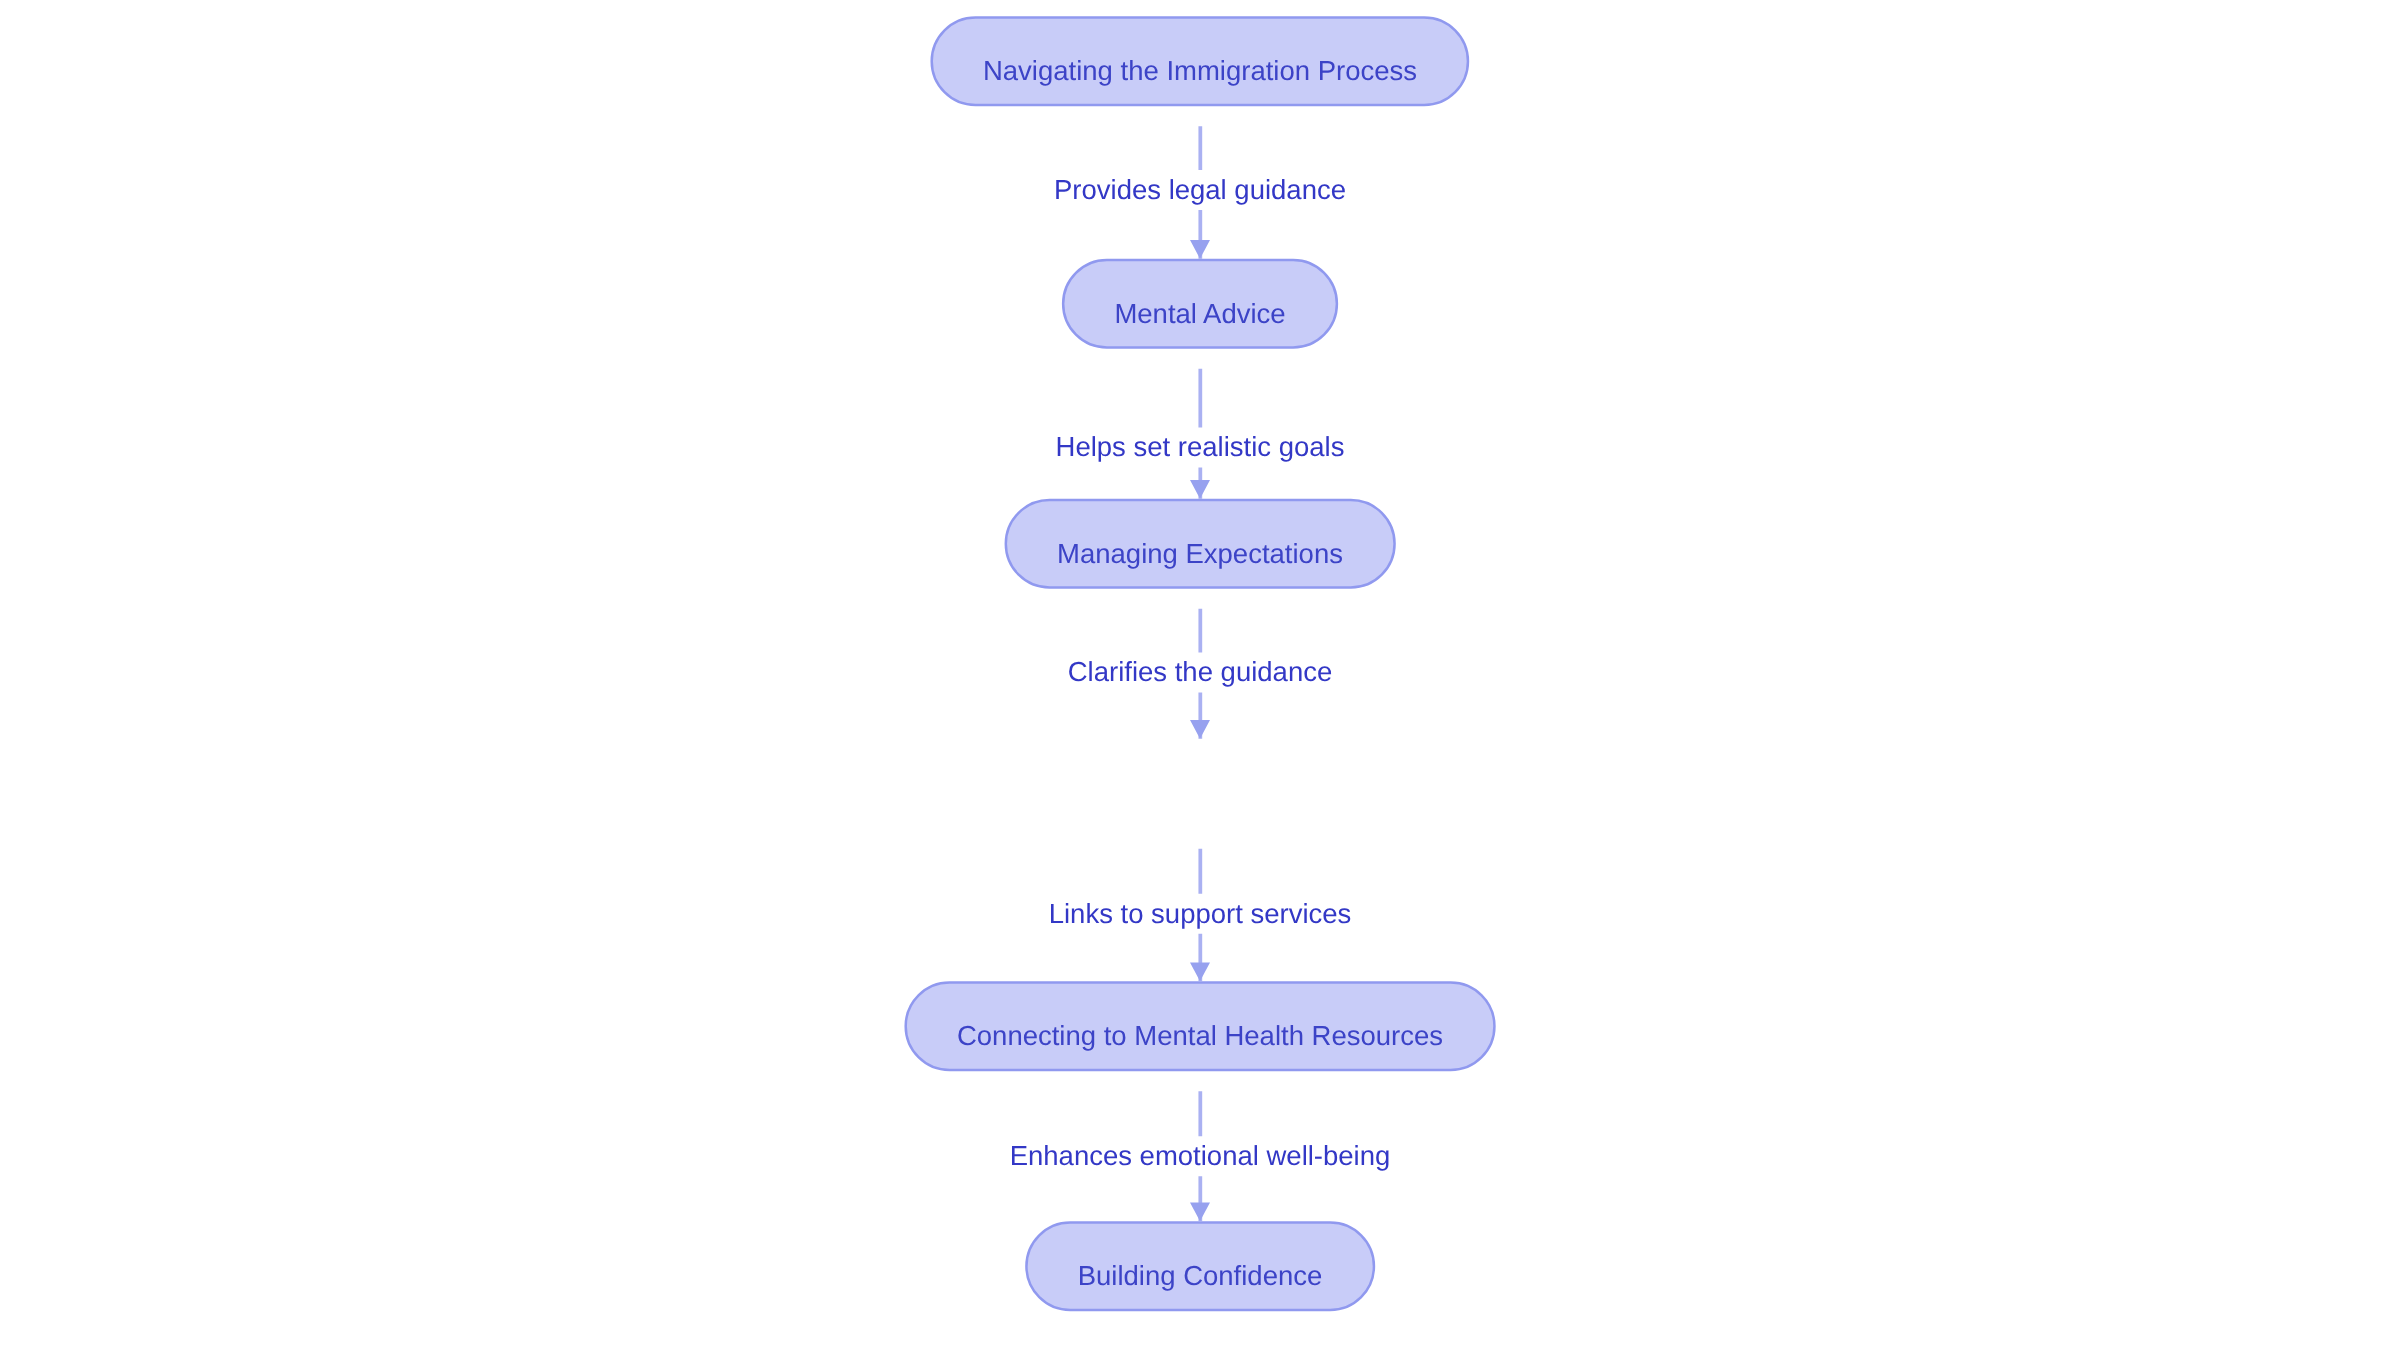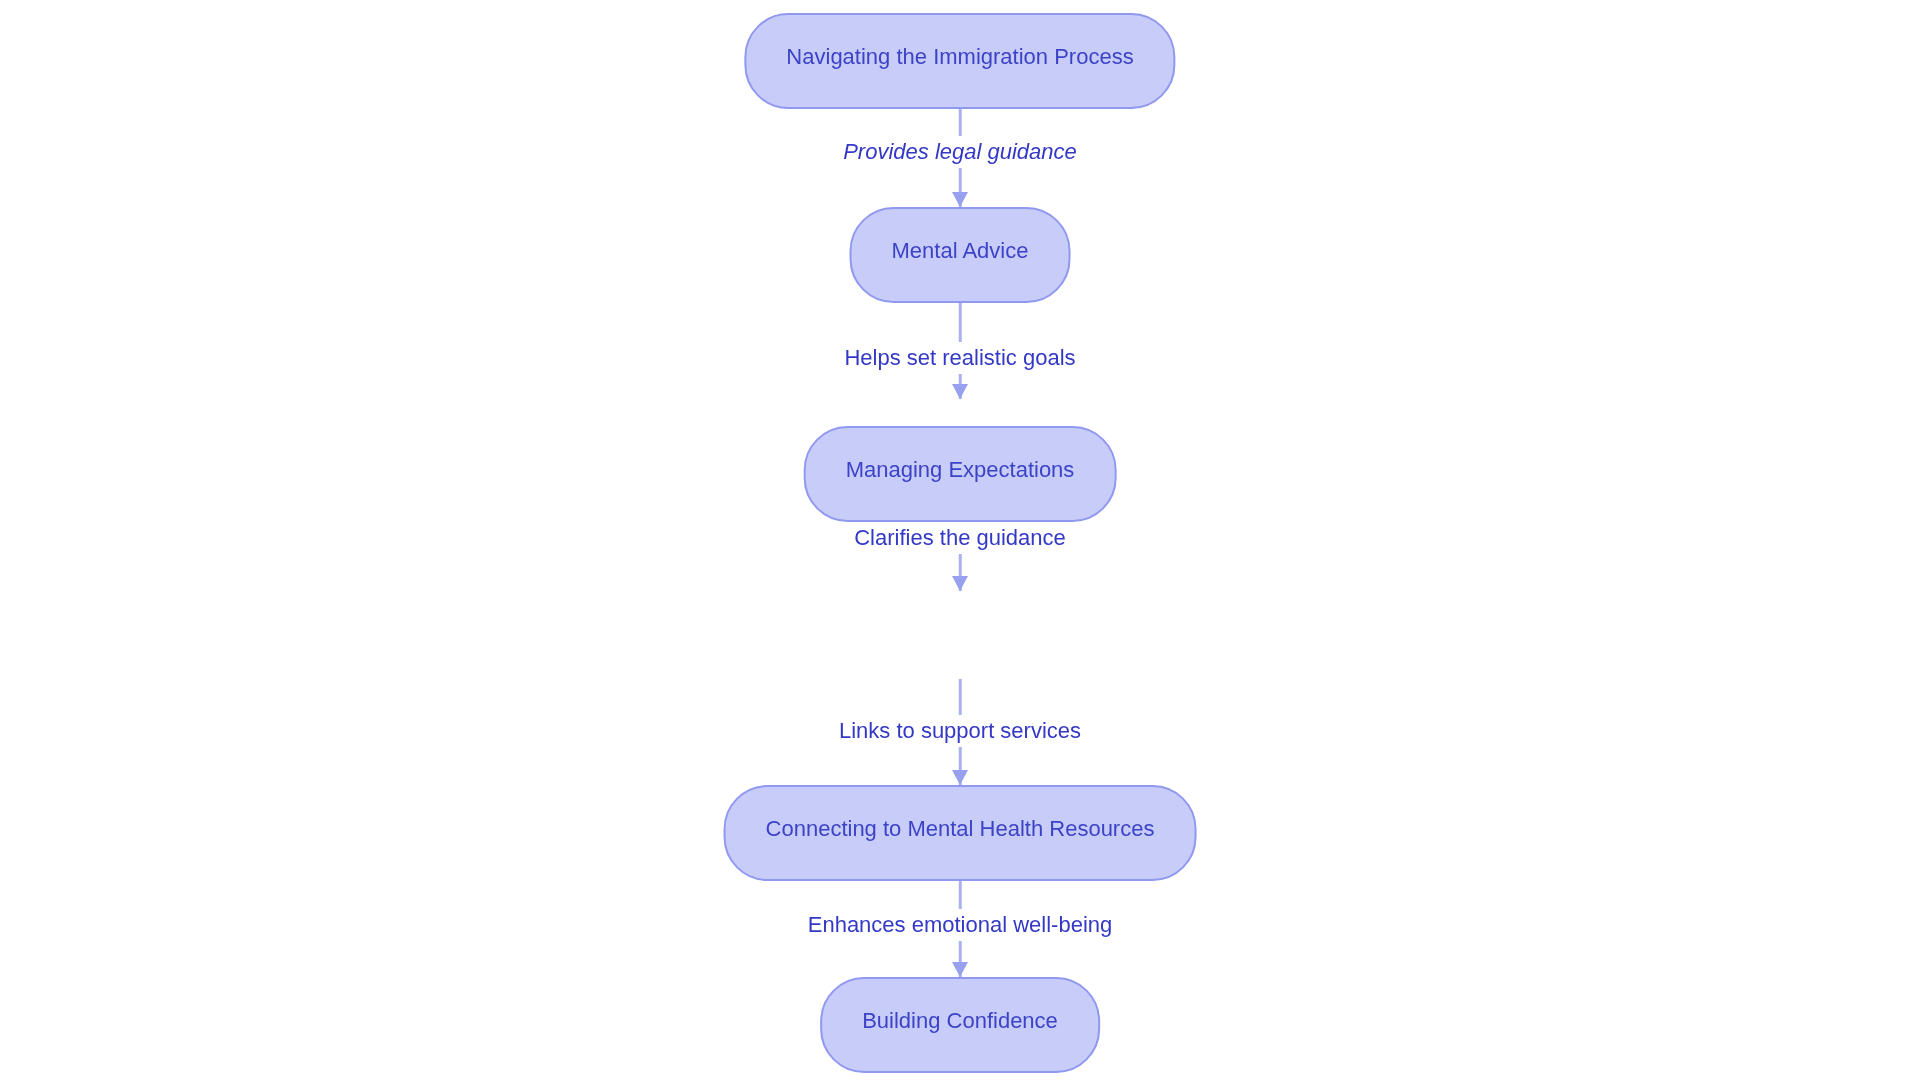--- a/index.html
+++ b/index.html
@@ -24,21 +24,21 @@
     position: relative;
     width: 1920px;
     height: 1083px;
     background: var(--background);
   }
   
   .node {
     position: absolute;
     left: 960px;
     transform: translateX(-50%);
-    height: 96px;
+    height: 72px;
     line-height: 84px;
     padding: 0 40px;
     background: var(--node-fill);
     border: 2px solid var(--node-border);
     border-radius: 44px;
     color: var(--node-text);
     font-size: 22px;
     white-space: nowrap;
     text-align: center;
   }
@@ -100,25 +100,25 @@
   </div>
   <div class="connector" style="top:679px; height:106px;">
     <div class="line"></div>
     <div class="arrowhead"></div>
   </div>
   <div class="connector" style="top:873px; height:104px;">
     <div class="line"></div>
     <div class="arrowhead"></div>
   </div>
 
-  <div class="edge-label" style="top:152px;font-style:italic;">Provides legal guidance</div>
+  <div class="edge-label" style="top:152px;">Provides legal guidance</div>
   <div class="edge-label" style="top:345px;margin-top:13px;">Helps set realistic goals</div>
   <div class="edge-label" style="top:538px;">Clarifies the guidance</div>
   <div class="edge-label" style="top:731px;">Links to support services</div>
   <div class="edge-label" style="top:925px;">Enhances emotional well-being</div>
 
   <div class="node" style="top:13px;">Navigating the Immigration Process</div>
   <div class="node" style="top:207px;">Mental Advice</div>
-  <div class="node" style="top:399px;margin-top:27px;">Managing Expectations</div>
+  <div class="node" style="top:399px;">Managing Expectations</div>
   <div class="node" style="top:977px;">Building Confidence</div>
   <div class="node" style="top:785px;">Connecting to Mental Health Resources</div>
 
 </div>
 
 </body></html>

